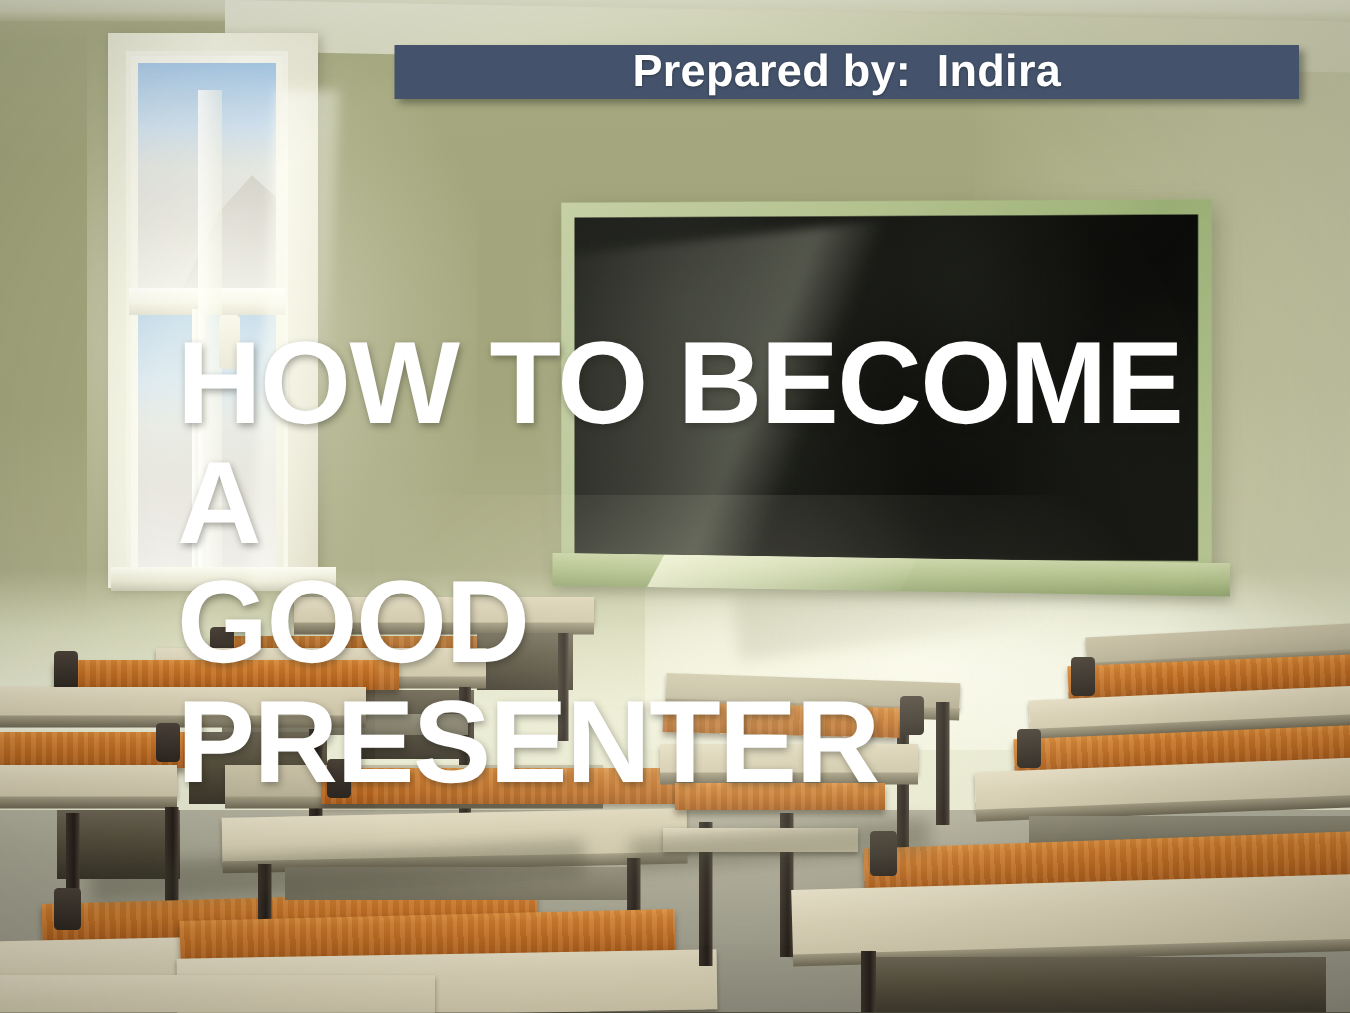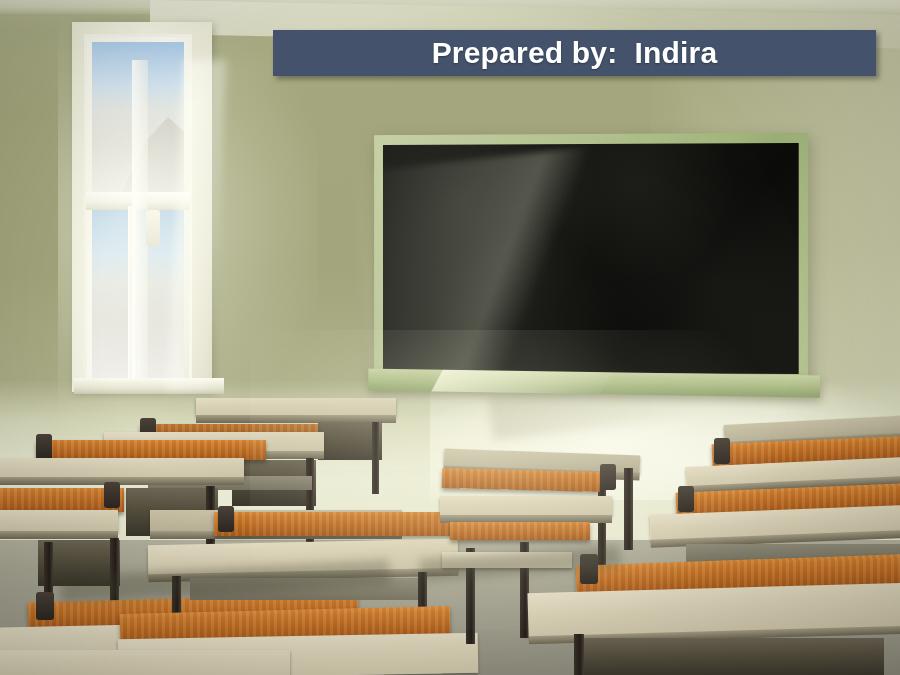--- a/index.html
+++ b/index.html
@@ -217,21 +217,21 @@
     pointer-events:none;
   }
   .vignette{
     position:absolute; inset:0;
     background:radial-gradient(ellipse at 50% 45%, rgba(0,0,0,0) 55%, rgba(0,0,0,0.16) 100%);
     pointer-events:none;
   }
 
   
   .banner{
-    position:absolute; left:273px; top:30px; width:603px; height:46px;
+    position:absolute; left:263px; top:30px; width:603px; height:36px;
     background:#44536b;
     box-shadow: 3px 3px 5px rgba(40,45,30,0.45);
     display:flex; align-items:center; justify-content:center;
   }
   .banner-text{
     color:#ffffff;
     font-size:30px;
     font-weight:bold;
     letter-spacing:.2px;
     white-space:pre;
@@ -414,14 +414,16 @@
     </div>
 
     <div class="sun-overlay"></div>
     <div class="vignette"></div>
   </div>
 
   <div class="banner">
     <span class="banner-text">Prepared by:  Indira</span>
   </div>
 
+  <div class="title">HOW TO BECOME A
+GOOD PRESENTER</div>
 
 </div>
 
 </body></html>

